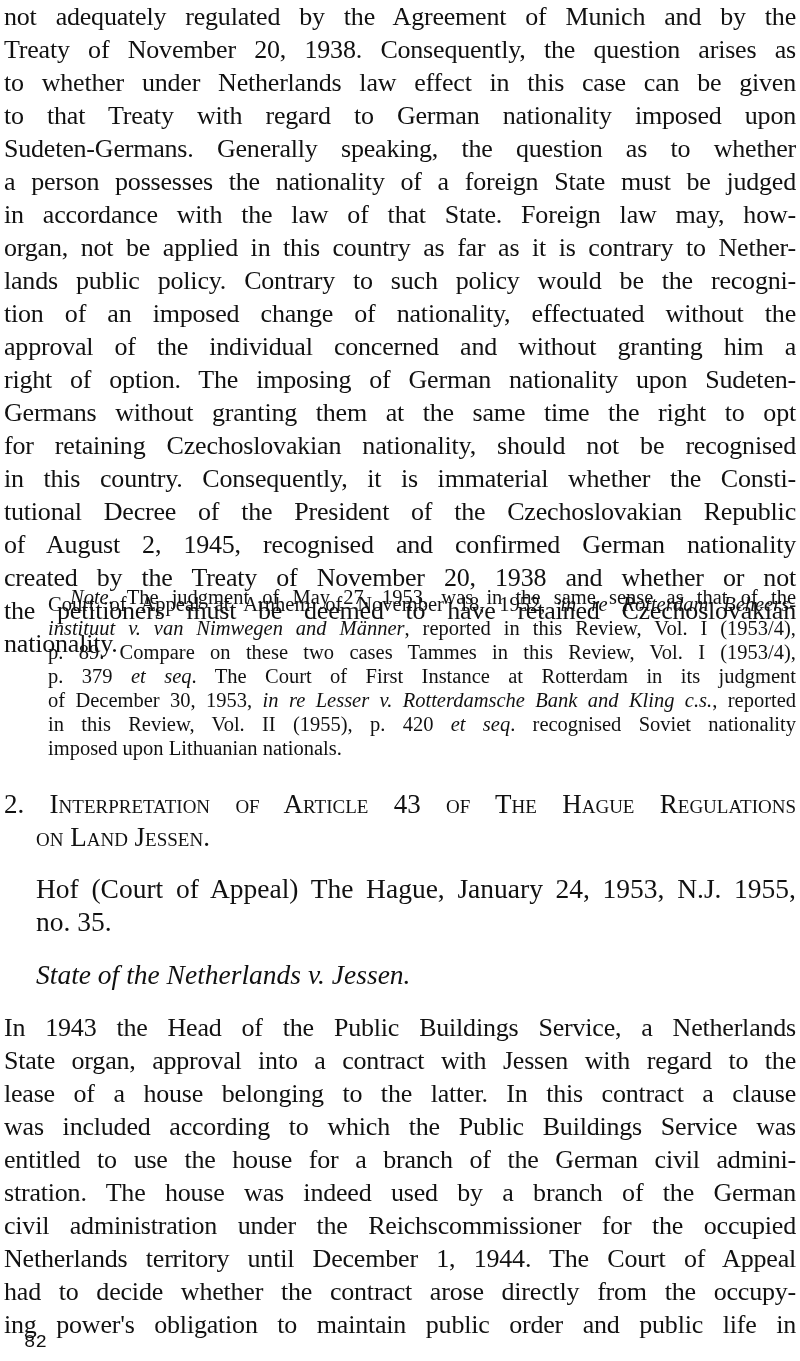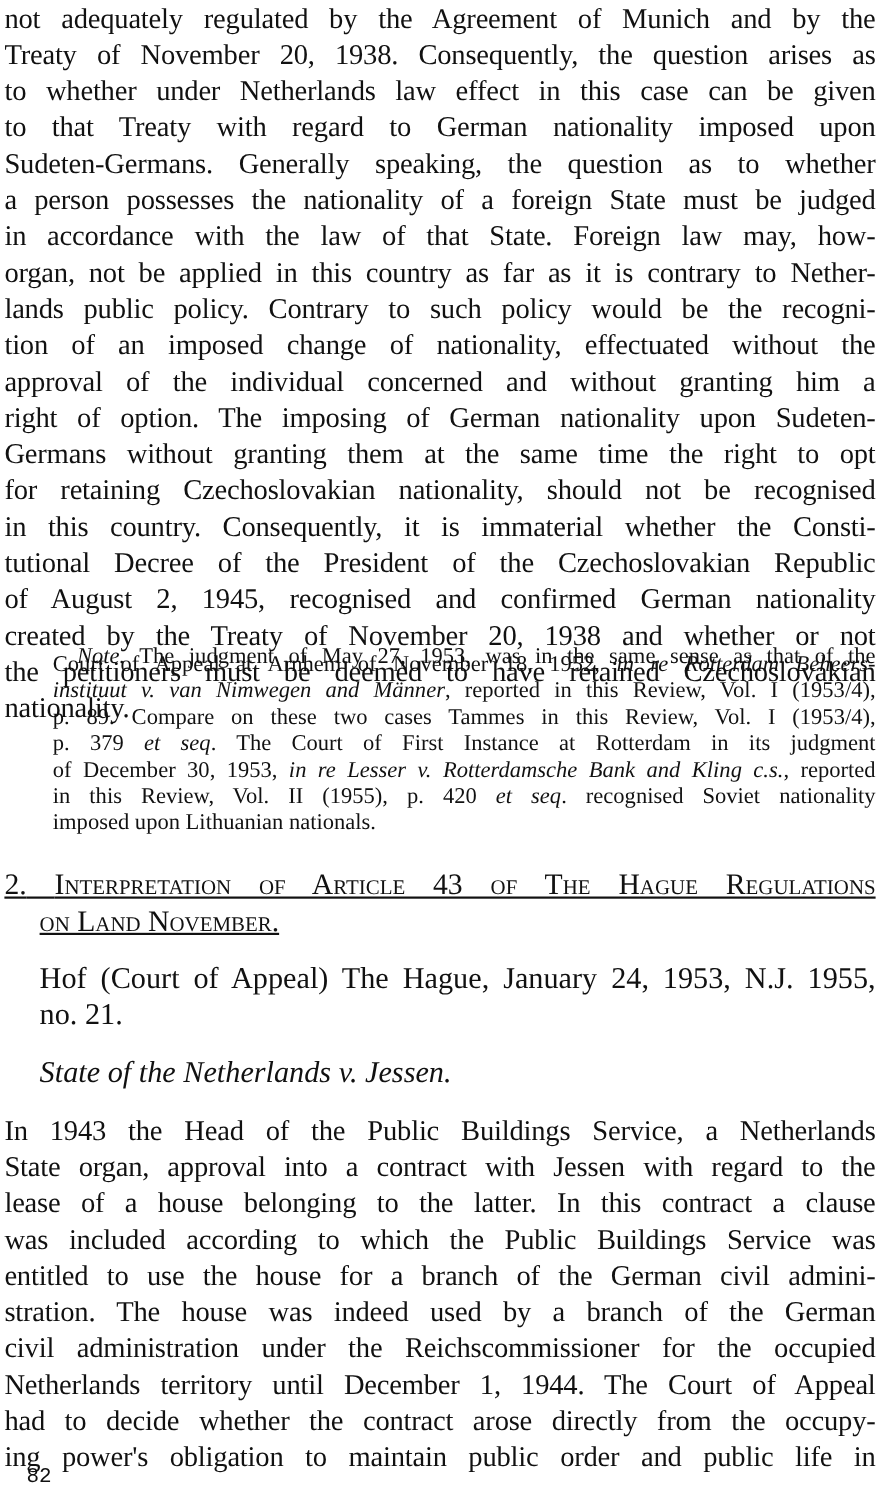--- a/index.html
+++ b/index.html
@@ -19,21 +19,20 @@
     position:absolute; left:48px; width:748px;
     white-space:nowrap; font-size:20.5px; line-height:24px;
     text-align:justify; text-align-last:justify;
   }
   .note.last { text-align-last:left; }
   .heading {
     position:absolute; left:4px; width:792px;
     white-space:nowrap; font-size:27px; line-height:33px;
     text-align:justify; text-align-last:justify;
     font-variant:small-caps;
-    text-decoration:underline;
   }
   .heading.last { text-align-last:left; left:36px; width:760px; }
   .indent { position:absolute; left:36px; width:760px; white-space:nowrap; font-size:27.5px; line-height:33px; }
   .indent.just { text-align:justify; text-align-last:justify; }
   i, .it { font-style:italic; }
   .pageno { position:absolute; left:24px; top:1326px; font-size:19px; line-height:33px;font-family:Liberation Mono, monospace; }
 </style>
 </head>
 <body>
 
@@ -68,26 +67,26 @@
     <div class="note" style="top:616px"><span class="it">instituut v. van Nimwegen and Männer</span><span>, reported in this Review, Vol. I (1953/4),</span></div>
     <div class="note" style="top:640px">p. 89. Compare on these two cases Tammes in this Review, Vol. I (1953/4),</div>
     <div class="note" style="top:664px"><span>p. 379 </span><span class="it">et seq</span><span>. The Court of First Instance at Rotterdam in its judgment</span></div>
     <div class="note" style="top:688px"><span>of December 30, 1953, </span><span class="it">in re Lesser v. Rotterdamsche Bank and Kling c.s.</span><span>, reported</span></div>
     <div class="note" style="top:712px"><span>in this Review, Vol. II (1955), p. 420 </span><span class="it">et seq</span><span>. recognised Soviet nationality</span></div>
     <div class="note last" style="top:736px">imposed upon Lithuanian nationals.</div>
   </div>
 
   <div>
     <div class="heading" style="top:788px"><span>2.</span> <span>Interpretation of Article 43 of The Hague Regulations</span></div>
-    <div class="heading last" style="top:821px">on Land November.</div>
+    <div class="heading last" style="top:821px">on Land Jessen.</div>
   </div>
 
   <div>
     <div class="indent just" style="top:872px">Hof (Court of Appeal) The Hague, January 24, 1953, N.J. 1955,</div>
-    <div class="indent" style="top:905px">no. 21.</div>
+    <div class="indent" style="top:905px">no. 35.</div>
   </div>
 
   <div class="indent it" style="top:958px">State of the Netherlands v. Jessen.</div>
 
   <div>
     <div class="ln" style="top:1011px">In 1943 the Head of the Public Buildings Service, a Netherlands</div>
     <div class="ln" style="top:1044px">State organ, approval into a contract with Jessen with regard to the</div>
     <div class="ln" style="top:1077px">lease of a house belonging to the latter. In this contract a clause</div>
     <div class="ln" style="top:1110px">was included according to which the Public Buildings Service was</div>
     <div class="ln" style="top:1143px">entitled to use the house for a branch of the German civil admini-</div>

